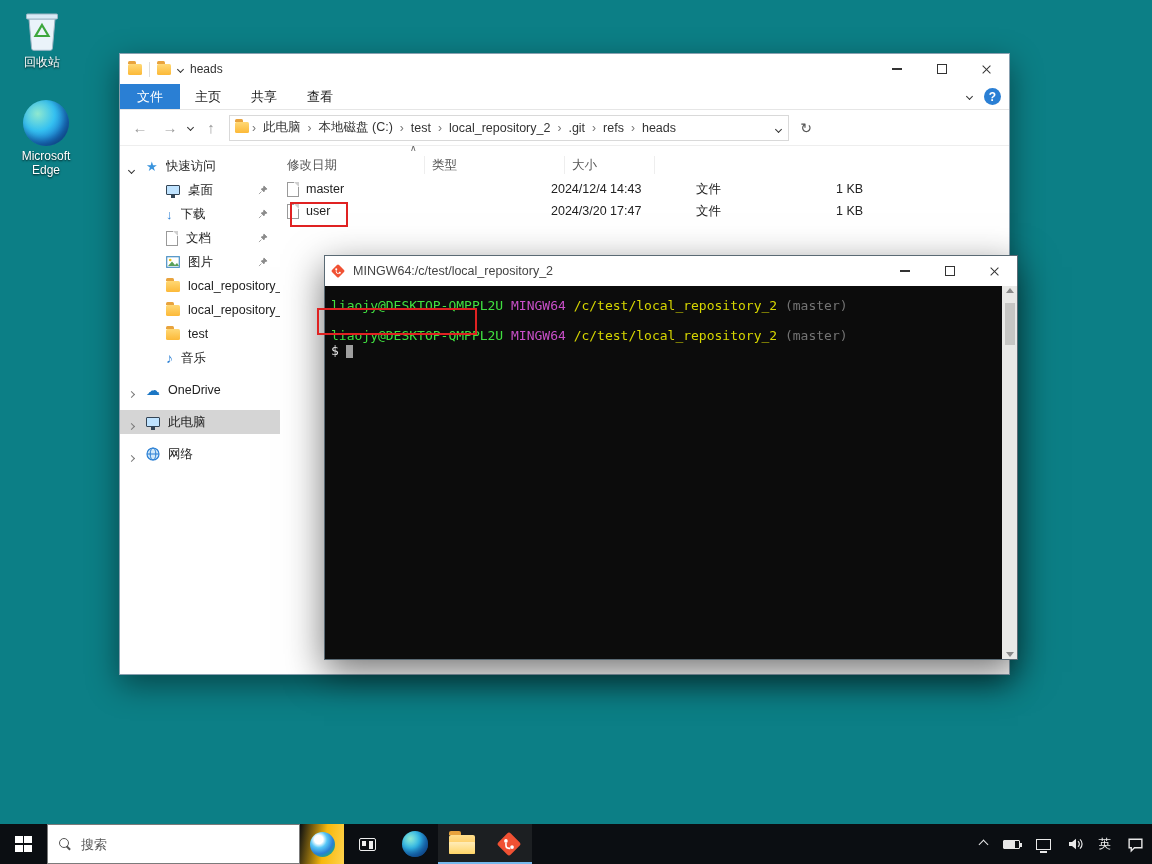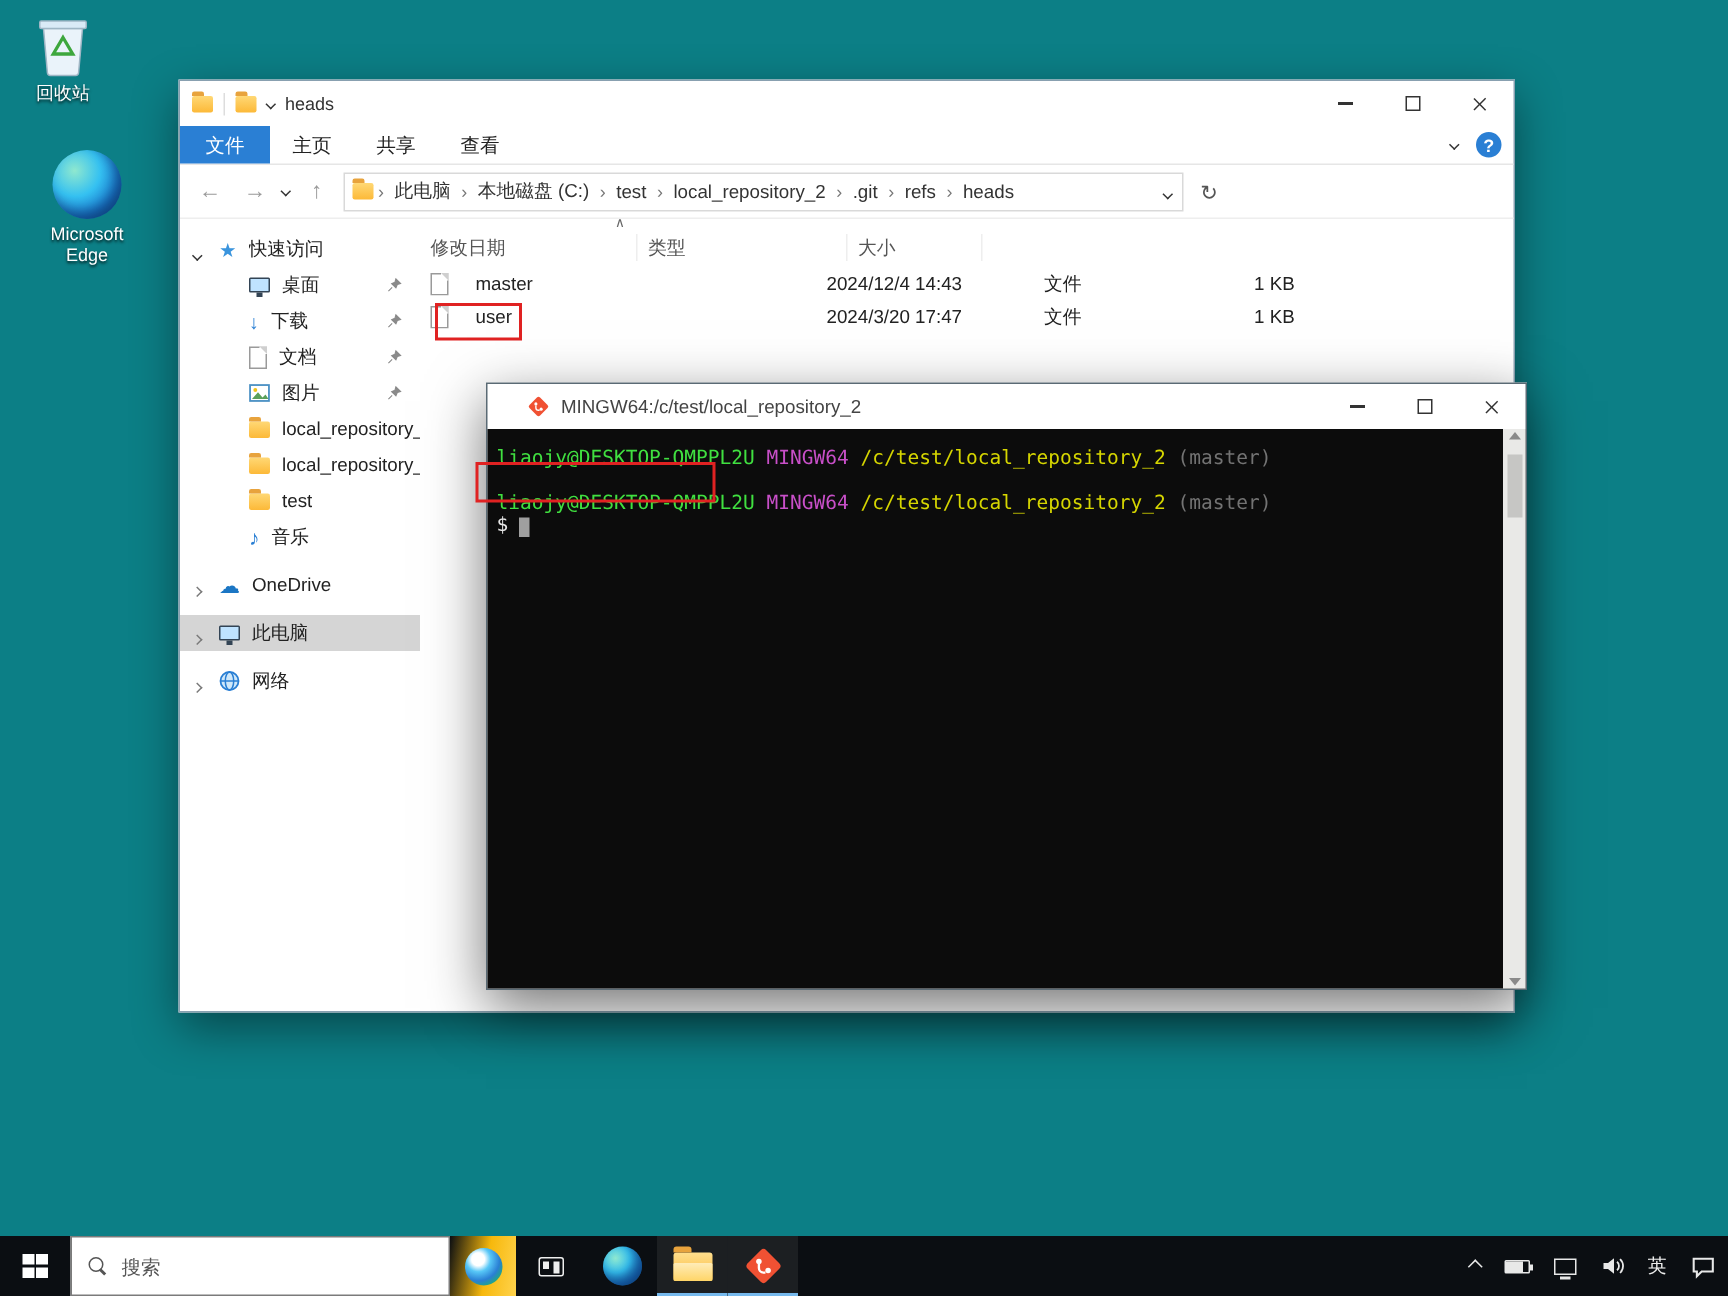--- a/index.html
+++ b/index.html
@@ -2,21 +2,21 @@
 <html><head>
 <meta charset="utf-8">
 <style>
   *{margin:0;padding:0;box-sizing:border-box}
   html,body{width:1152px;height:864px;overflow:hidden;font-family:"Liberation Sans",sans-serif}
   body{background:#0c7f86;position:relative}
 
   
   .desk-icon{position:absolute;width:76px;text-align:center;color:#fff;font-size:12px;cursor:pointer}
   #recycle{left:4px;top:8px}
-  #edge-desk{left:20px;top:100px}
+  #edge-desk{left:8px;top:100px}
   .desk-ic-wrap{display:flex;justify-content:center}
   .desk-label{margin-top:3px;line-height:14px;text-shadow:0 1px 2px rgba(0,0,0,.85)}
   .edge-ball{width:46px;height:46px;border-radius:50%;
     background:radial-gradient(circle at 32% 30%, #8fe8cf 0%, #35c1f1 38%, #1b7fd4 68%, #114a8b 100%);
     box-shadow:inset -4px -5px 8px rgba(10,40,90,.55)}
 
   
   .chev{width:7px;height:7px;border-right:1.5px solid #7a7a7a;border-bottom:1.5px solid #7a7a7a;display:inline-block}
   .chev.right{transform:rotate(-45deg)}
   .chev.down{transform:rotate(45deg);border-color:#333}
@@ -84,38 +84,38 @@
   .ex-files{flex:1;position:relative;font-size:12.5px;color:#222;padding-top:2px}
   .sort-ind{position:absolute;top:-3px;left:130px;color:#666;font-size:9px}
   .f-header{display:flex;height:26px;align-items:center;color:#555;position:relative;margin-top:4px}
   .f-col{padding-left:7px;border-right:1px solid #eee;height:18px;line-height:18px}
   .colw-name{width:264px}
   .colw-date{width:145px}
   .colw-type{width:140px}
   .colw-size{width:90px}
   .f-row{display:flex;height:22px;align-items:center}
   .cell{padding-left:7px;white-space:nowrap;overflow:hidden}
-  .cell-name{display:flex;align-items:center;gap:18px}
+  .cell-name{display:flex;align-items:center;gap:7px}
   .red-box{position:absolute;border:2px solid #e02222;z-index:6;pointer-events:none}
   #file-red-box{left:10px;top:56px;width:58px;height:25px}
 
   .ex-statusbar{height:22px;border-top:1px solid #eee;display:flex;align-items:center;padding:0 10px;
     font-size:12px;color:#333;position:relative}
   .view-toggles{position:absolute;right:5px;top:2px;display:flex;gap:2px}
   .vt{width:20px;height:17px;display:flex;align-items:center;justify-content:center}
   .vt.active{background:#cfe6f7;border:1px solid #7ab0d8}
   .vt-lines{width:11px;height:9px;border-top:1.5px solid #777;border-bottom:1.5px solid #777;position:relative}
   .vt-lines::after{content:'';position:absolute;left:0;top:2.8px;width:100%;height:1.5px;background:#777}
   .vt-grid{width:11px;height:9px;background:
     linear-gradient(#5a8cb8 1.5px,transparent 1.5px) 0 0/100% 3px;border:1px solid #5a8cb8}
 
   
   #terminal{position:absolute;left:324px;top:255px;width:694px;height:405px;background:#fff;
     border:1px solid #5a6a74;box-shadow:0 12px 36px rgba(0,0,0,.55);display:flex;flex-direction:column;z-index:20}
-  .t-titlebar{height:30px;display:flex;align-items:center;padding-left:26px;gap:7px;font-size:12.5px;color:#444}
+  .t-titlebar{height:30px;display:flex;align-items:center;padding-left:5px;gap:7px;font-size:12.5px;color:#444}
   .t-content{flex:1;background:#0c0c0c;position:relative;font-family:"DejaVu Sans Mono","Liberation Mono",monospace;
     font-size:13px;line-height:15px;color:#e6e6e6;padding:12px 20px 0 6px}
   .t-line{min-height:15px;white-space:pre-wrap}
   .tg{color:#40e040}
   .tm{color:#c84fc8}
   .ty{color:#d6d600}
   .tc{color:#737373}
   .cursor{display:inline-block;width:7px;height:13px;background:#9f9f9f;margin-left:7px;vertical-align:text-bottom}
   #cmd-red-box{left:-8px;top:22px;width:160px;height:27px}
   .t-scroll{position:absolute;top:0;right:0;width:15px;height:100%;background:#e9e9e7;

